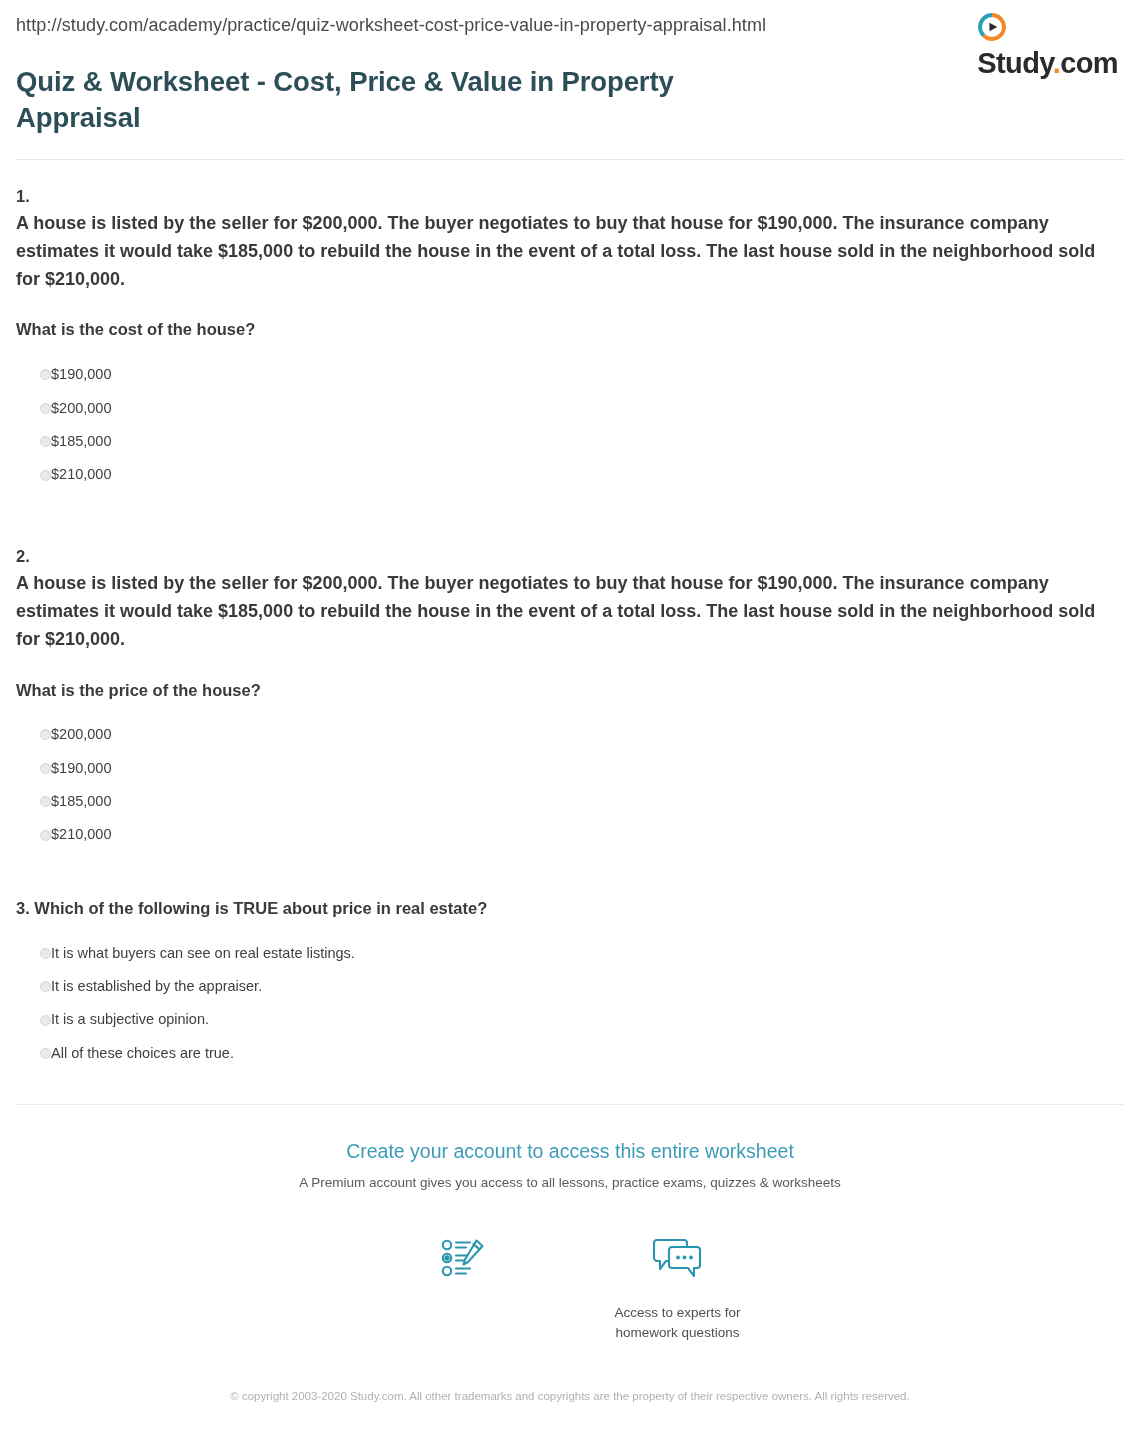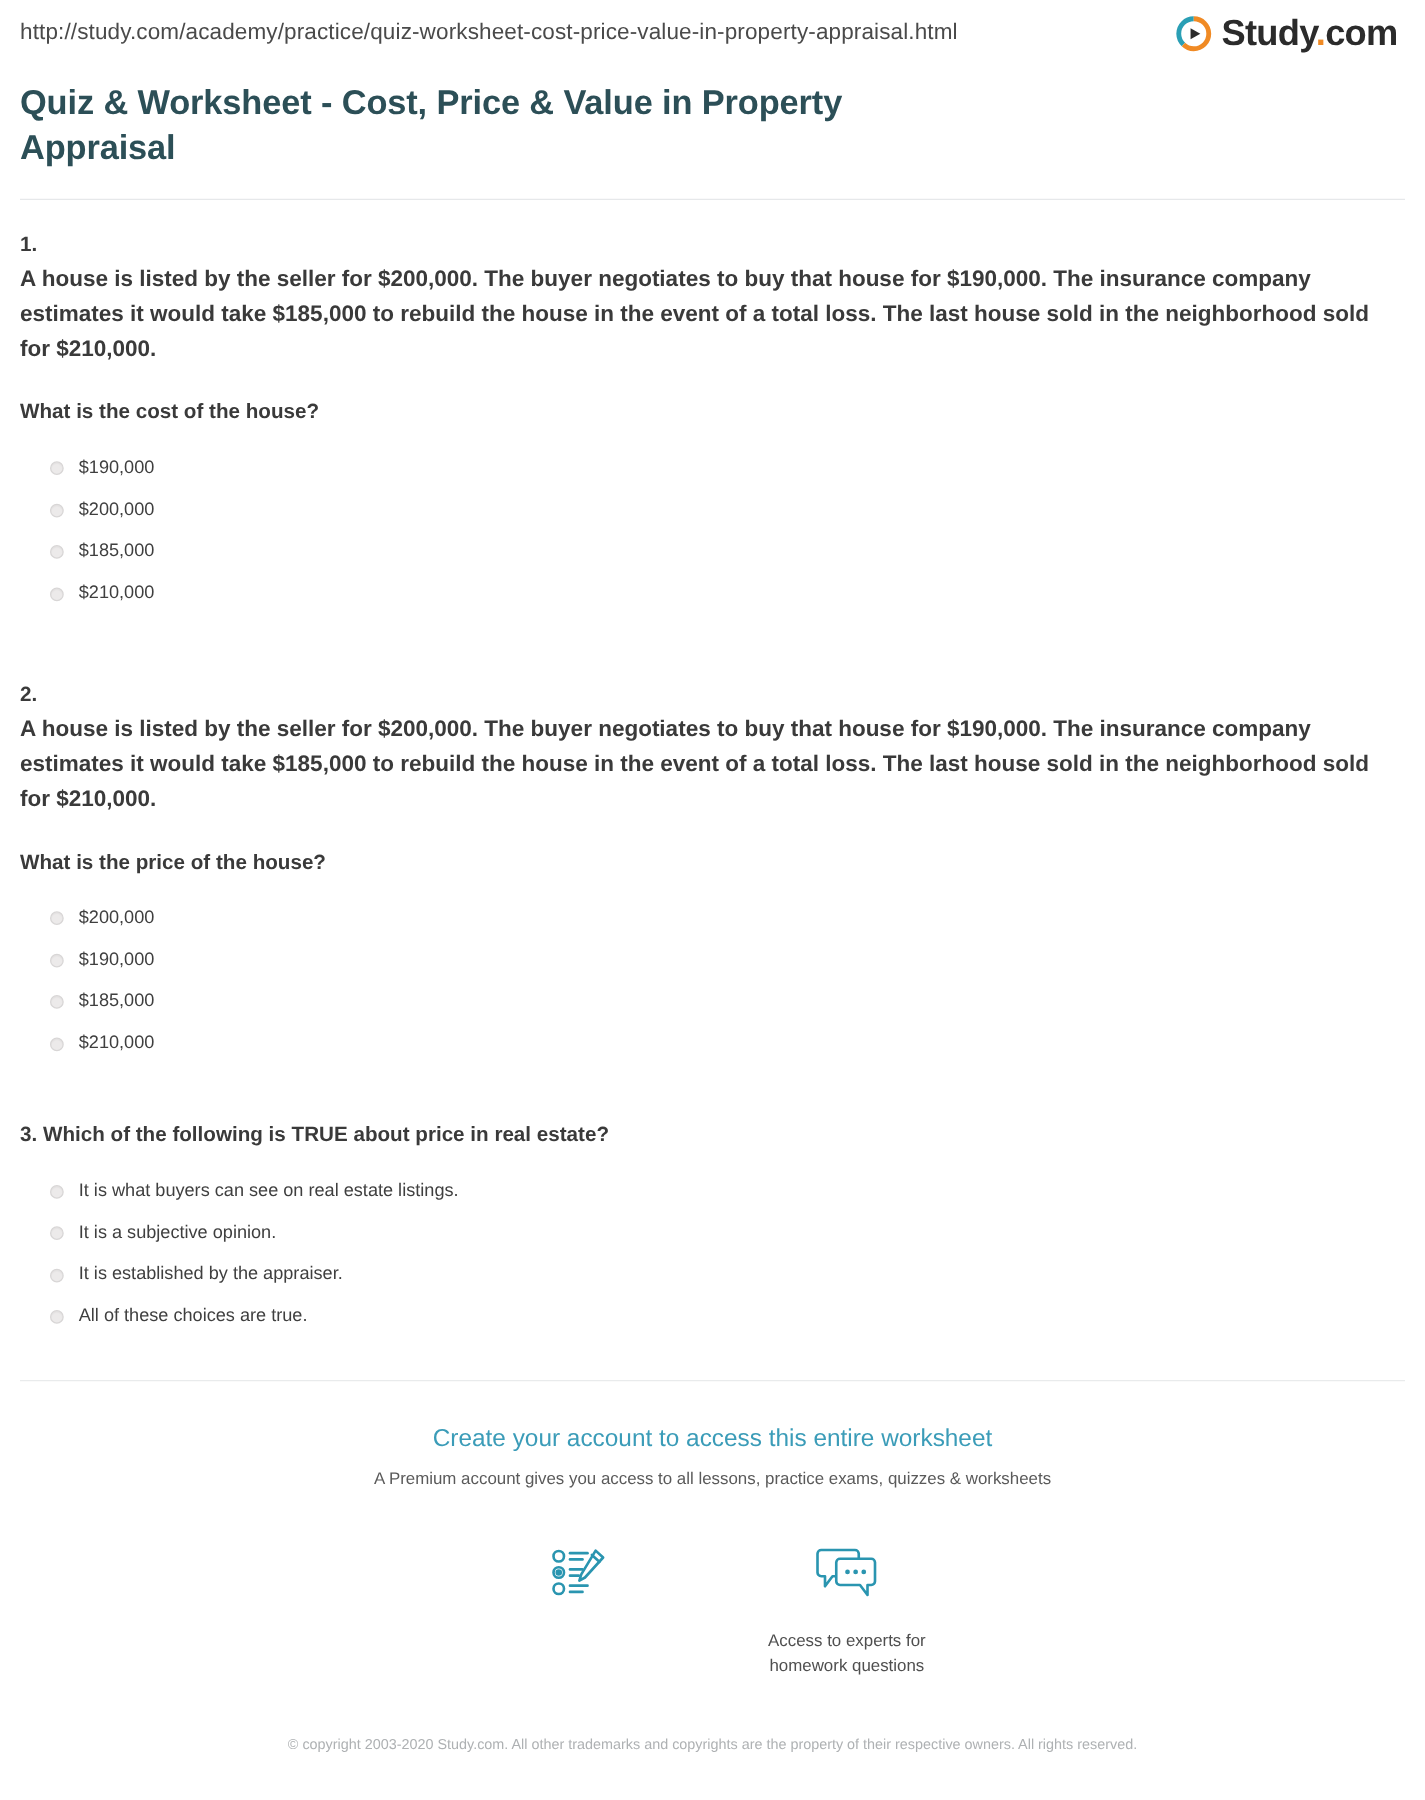--- a/index.html
+++ b/index.html
@@ -32,23 +32,24 @@
   .url {
     font-size: 18px;
     color: #4a4a4a;
     letter-spacing: 0.1px;
     line-height: 1.2;
     padding-top: 3px;
     white-space: nowrap;
   }
   .logo {
     display: flex;
-    align-items: flex-end;
+    align-items: flex-start;
     gap: 7px;
     padding-right: 6px;
+    flex-direction: column;
   }
   .logo-mark {
     width: 30px;
     height: 30px;
     flex: 0 0 30px;
     position: relative;
   }
   .logo-text {
     font-size: 29px;
     font-weight: bold;
@@ -109,21 +110,20 @@
     margin: 0 0 4px 0;
   }
   .options {
     list-style: none;
     margin: 16px 0 0 0;
     padding: 0;
   }
   .option {
     display: flex;
     align-items: center;
-    gap: 12px;
     padding: 8px 0 8px 24px;
     line-height: 1.2;
   }
   .radio {
     width: 11px;
     height: 11px;
     flex: 0 0 11px;
     border-radius: 50%;
     background: #eceaea;
     border: 1px solid #d8d6d6;
@@ -271,25 +271,25 @@
 
     <div class="question-block">
       <p class="q-inline">3. Which of the following is TRUE about price in real estate?</p>
       <ul class="options">
         <li class="option">
           <span class="radio"></span>
           <span class="option-label">It is what buyers can see on real estate listings.</span>
         </li>
         <li class="option">
           <span class="radio"></span>
+          <span class="option-label">It is established by the appraiser.</span>
+        </li>
+        <li class="option">
+          <span class="radio"></span>
           <span class="option-label">It is a subjective opinion.</span>
-        </li>
-        <li class="option">
-          <span class="radio"></span>
-          <span class="option-label">It is established by the appraiser.</span>
         </li>
         <li class="option">
           <span class="radio"></span>
           <span class="option-label">All of these choices are true.</span>
         </li>
       </ul>
     </div>
 
   </div>
 

